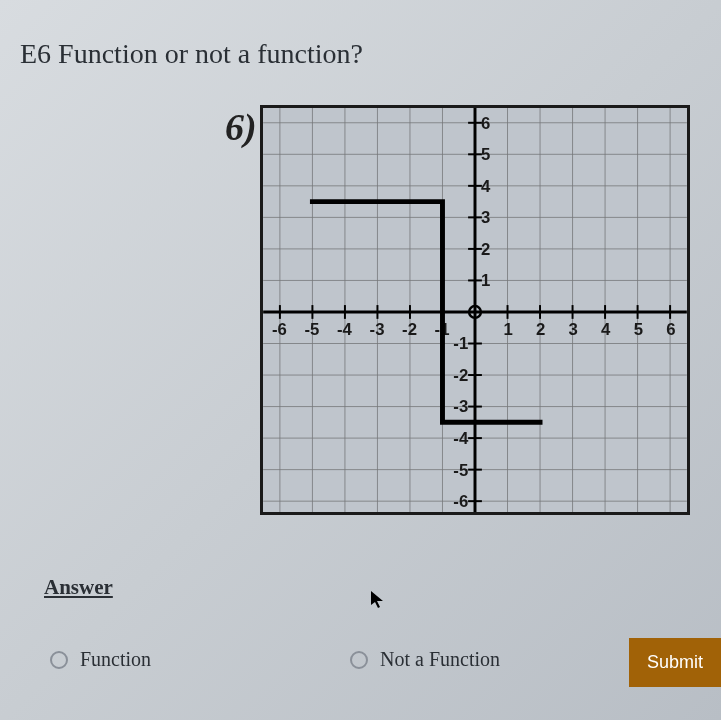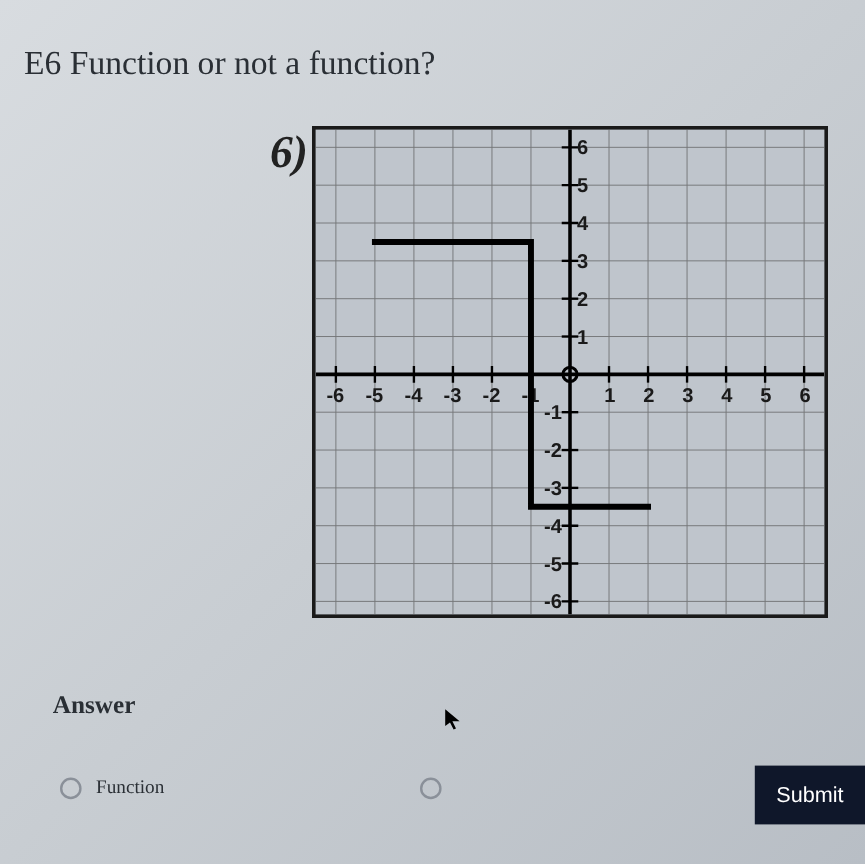--- a/index.html
+++ b/index.html
@@ -41,51 +41,52 @@
       width: 100%;
       height: 100%;
     }
     .answer-label {
       position: absolute;
       top: 575px;
       left: 44px;
       font-size: 21px;
       font-weight: bold;
       color: #2a2f35;
+      text-decoration: underline;
     }
     .cursor {
       position: absolute;
       top: 590px;
       left: 370px;
       font-size: 20px;
       color: #000;
     }
     .option {
       position: absolute;
       top: 648px;
       display: flex;
-      align-items: flex-end;
+      align-items: center;
       gap: 12px;
-      font-size: 16px;
+      font-size: 20px;
       color: #2a2f35;
     }
     .option-1 { left: 50px; }
     .option-2 { left: 350px; }
     .radio {
       width: 18px;
       height: 18px;
       border: 2px solid #8a9099;
       border-radius: 50%;
       background: transparent;
     }
     .submit-btn {
       position: absolute;
       top: 638px;
       right: 0;
-      background: #0f172a;
+      background: #a16207;
       color: #fff;
       padding: 14px 18px;
       font-size: 18px;
       font-family: Arial, sans-serif;
       border: none;
     }
   </style>
 </head>
 <body>
 
@@ -196,15 +197,16 @@
     </svg>
 </div>
 
 <div class="option option-1">
   <div class="radio"></div>
   <span>Function</span>
 </div>
 
 <div class="option option-2">
   <div class="radio"></div>
+  <span>Not a Function</span>
 </div>
 
 <button class="submit-btn">Submit</button>
 
 </body></html>

